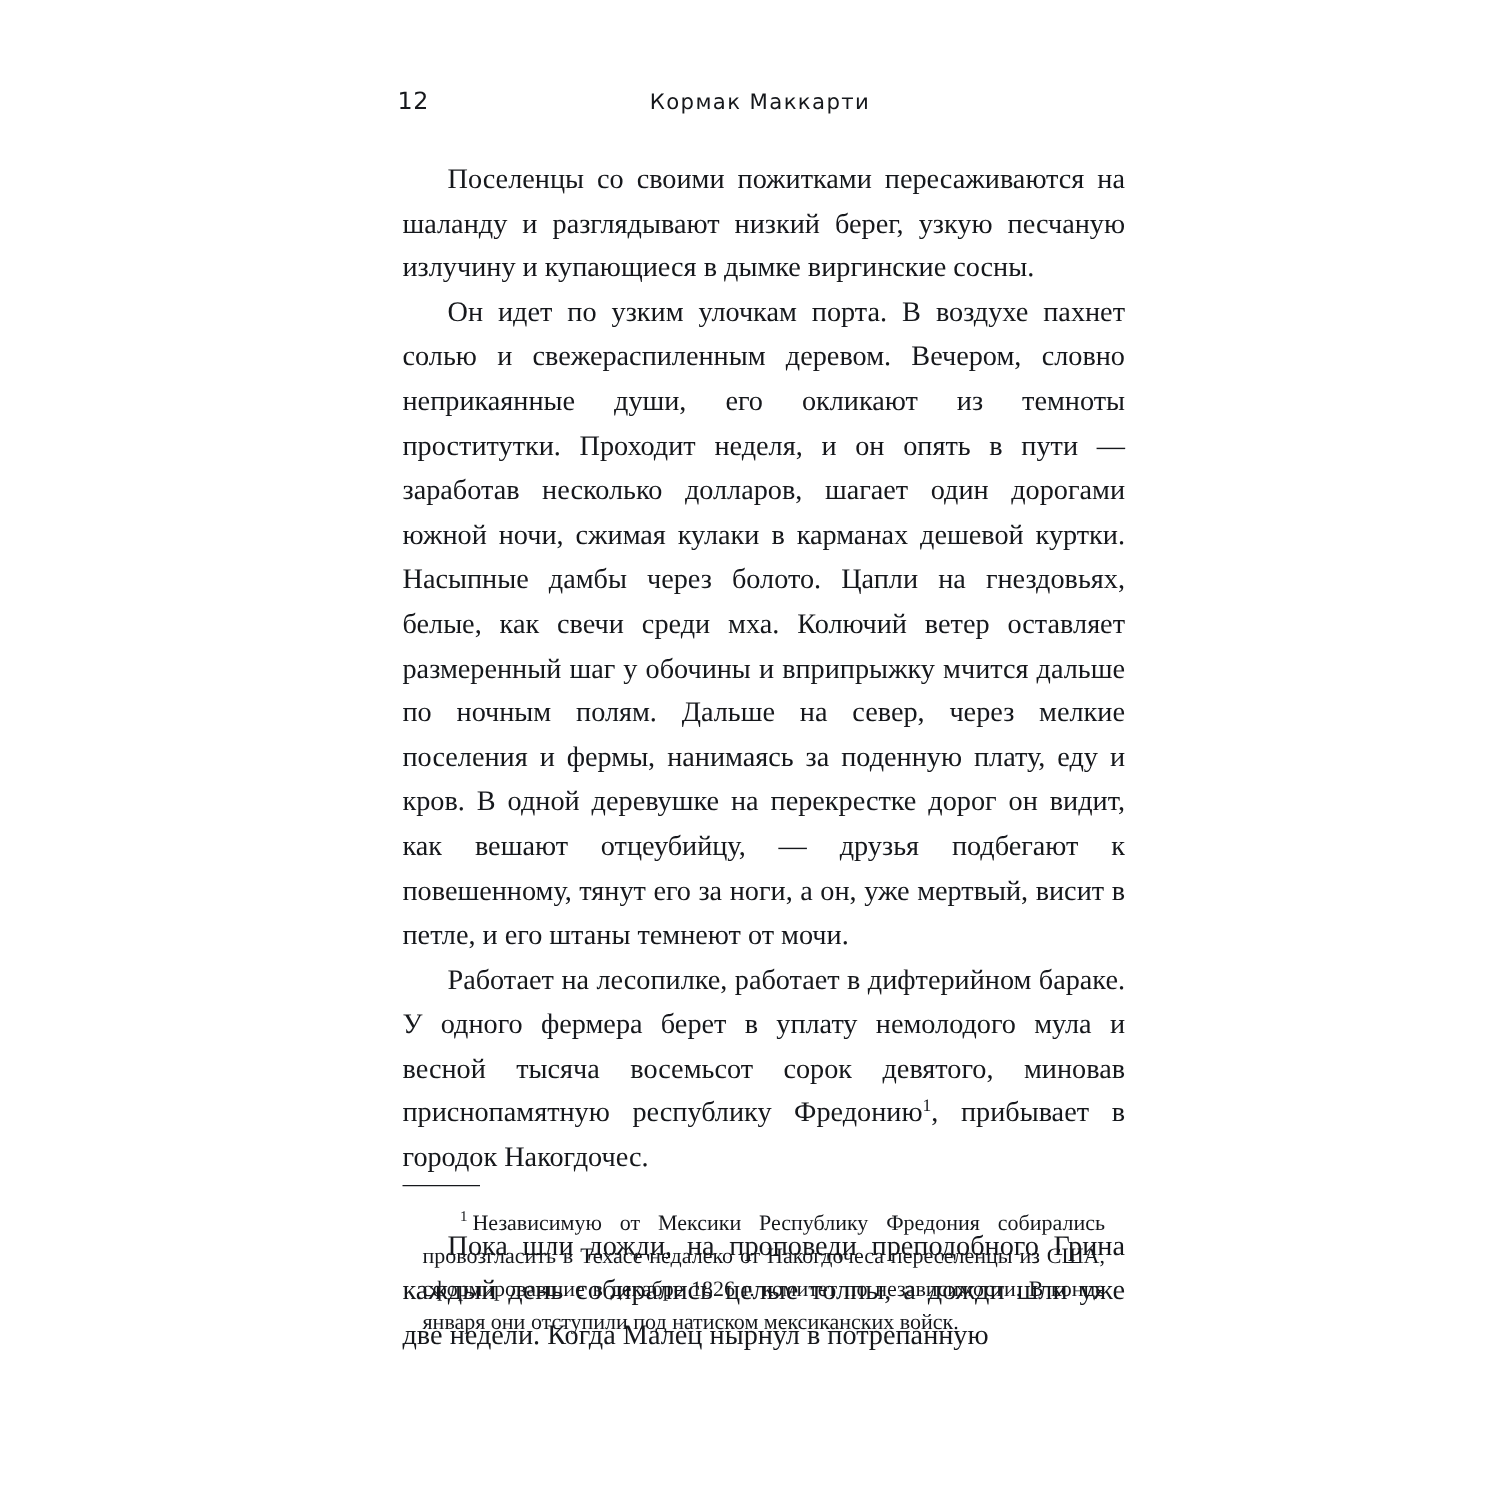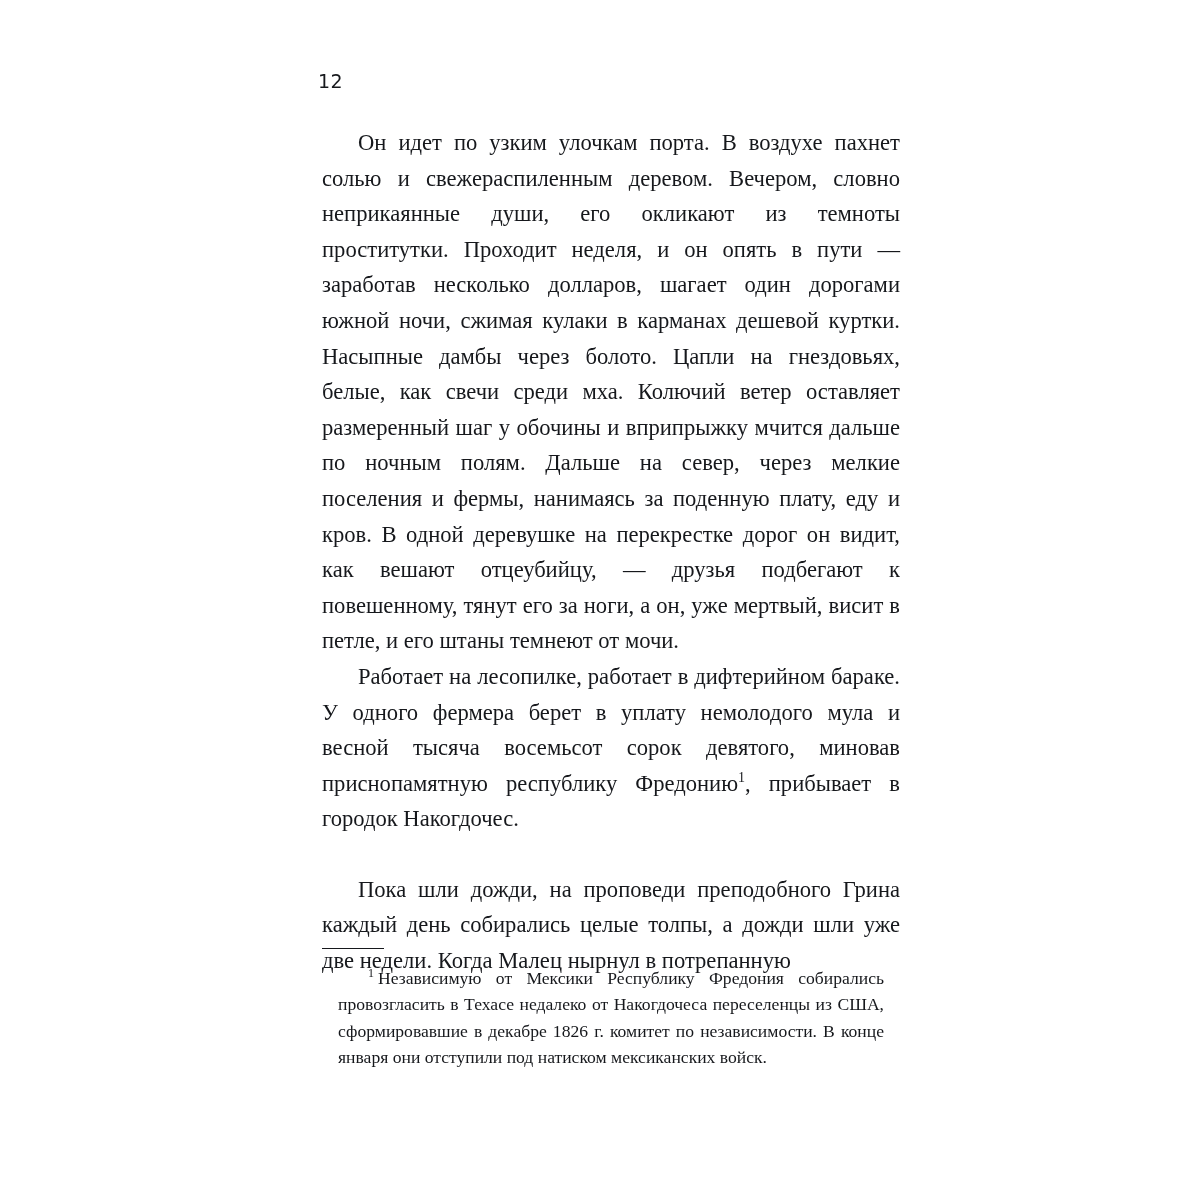--- a/index.html
+++ b/index.html
@@ -110,23 +110,25 @@
     margin-right: 4px;
   }
 </style>
 </head>
 <body>
 
 <div class="page">
 
   <div class="running-head">
     <span class="folio">12</span>
+    <span class="head-title">Кормак Маккарти</span>
   </div>
 
   <div class="textblock">
+    <p>Поселенцы со своими пожитками пересаживаются на шаланду и разглядывают низкий берег, узкую песчаную излучину и купающиеся в дымке виргинские сосны.</p>
     <p>Он идет по узким улочкам порта. В воздухе пахнет солью и свежераспиленным деревом. Вечером, словно неприкаянные души, его окликают из темноты проститутки. Проходит неделя, и он опять в пути — заработав несколько долларов, шагает один дорогами южной ночи, сжимая кулаки в карманах дешевой куртки. Насыпные дамбы через болото. Цапли на гнездовьях, белые, как свечи среди мха. Колючий ветер оставляет размеренный шаг у обочины и вприпрыжку мчится дальше по ночным полям. Дальше на север, через мелкие поселения и фермы, нанимаясь за поденную плату, еду и кров. В одной деревушке на перекрестке дорог он видит, как вешают отцеубийцу, — друзья подбегают к повешенному, тянут его за ноги, а он, уже мертвый, висит в петле, и его штаны темнеют от мочи.</p>
     <p><span>Работает на лесопилке, работает в дифтерийном бараке. У одного фермера берет в уплату немолодого мула и весной тысяча восемьсот сорок девятого, миновав приснопамятную республику Фредонию</span><sup class="fn">1</sup><span>, прибывает в городок Накогдочес.</span></p>
     <p class="gap">Пока шли дожди, на проповеди преподобного Грина каждый день собирались целые толпы, а дожди шли уже две недели. Когда Малец нырнул в потрепанную</p>
   </div>
 
   <div class="footnote-area">
     <div class="fn-rule"></div>
     <p><span class="fn-mark">1</span><span>Независимую от Мексики Республику Фредония собирались провозгласить в Техасе недалеко от Накогдочеса переселенцы из США, сформировавшие в декабре 1826 г. комитет по независимости. В конце января они отступили под натиском мексиканских войск.</span></p>
   </div>
 

